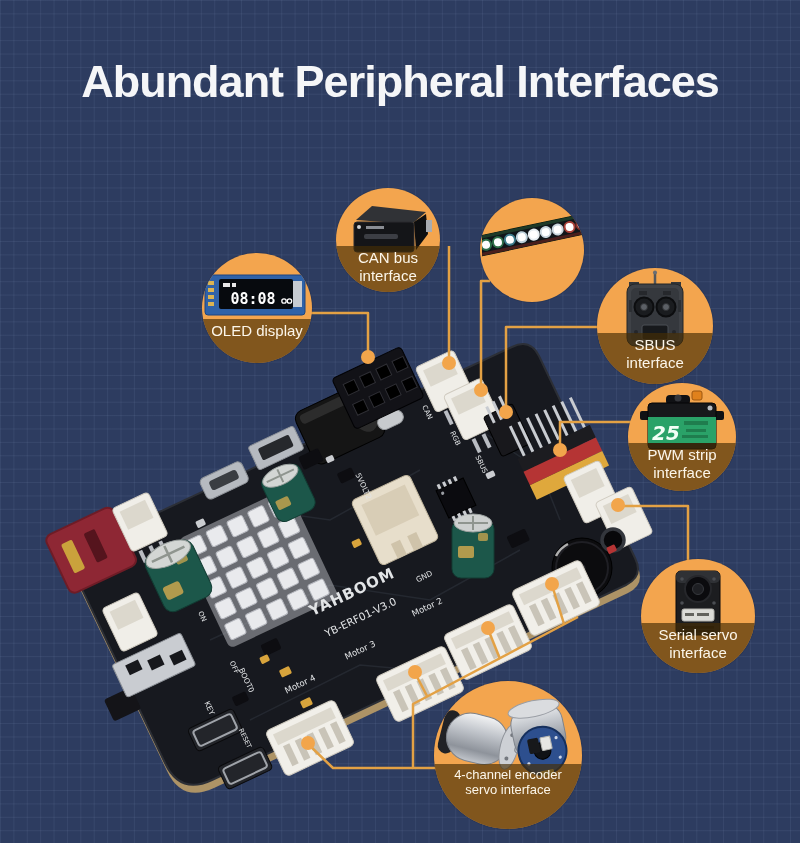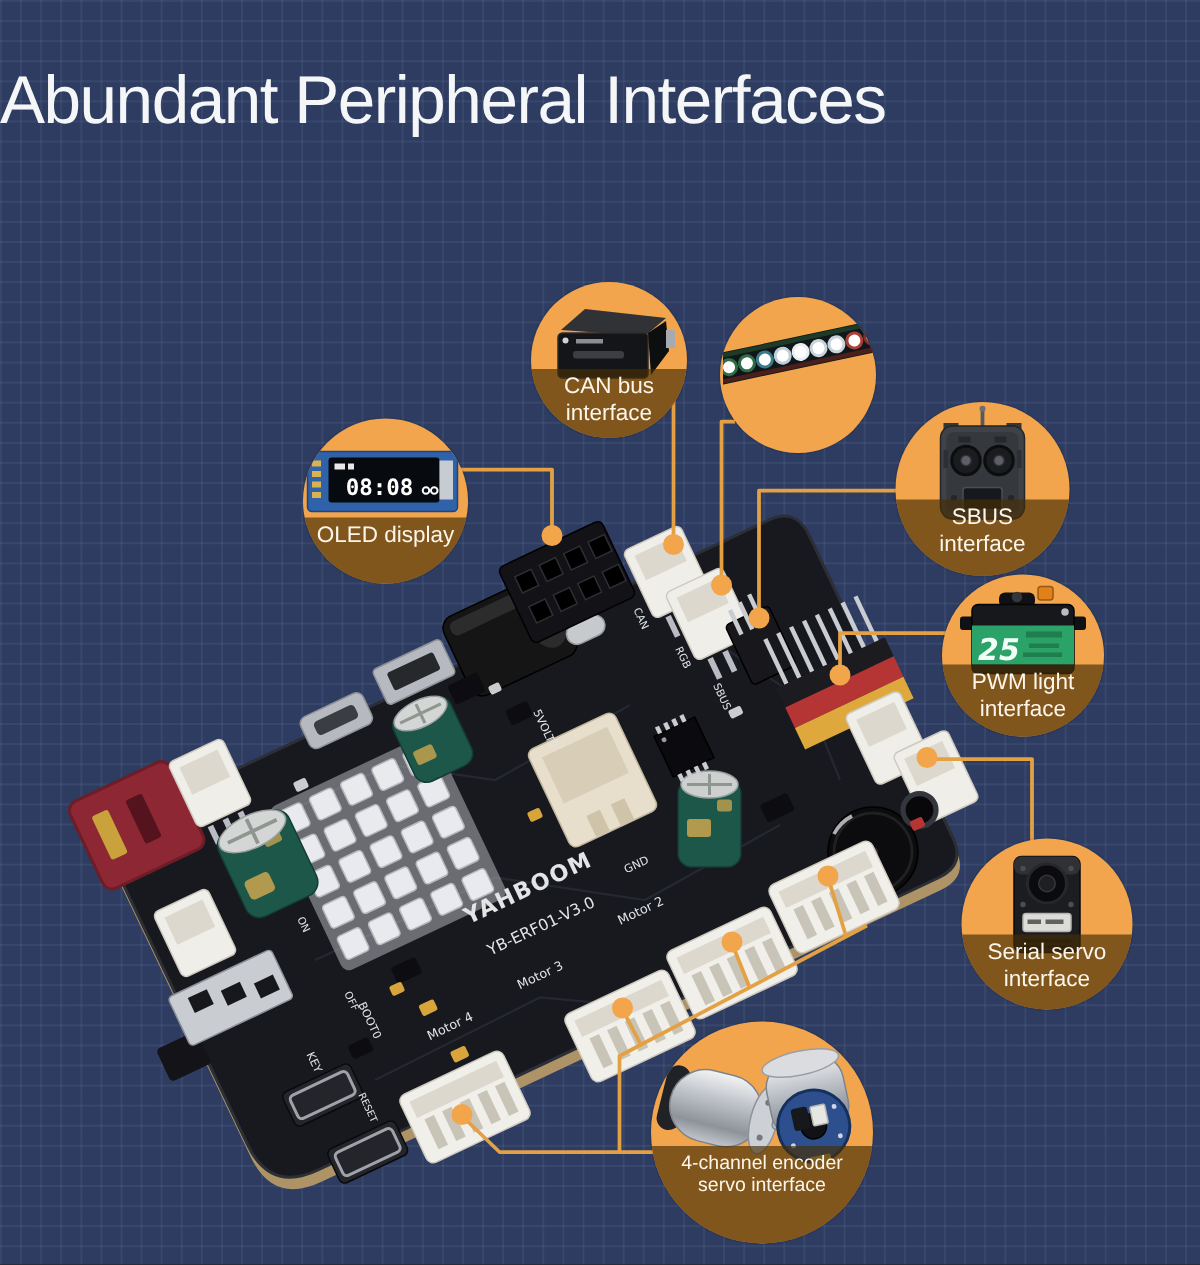--- a/index.html
+++ b/index.html
@@ -6,22 +6,22 @@
   .stage{
     position:relative;width:800px;height:843px;overflow:hidden;
     background-color:#2d3c60;
     background-image:
       linear-gradient(rgba(150,170,210,0.10) 1px, transparent 1px),
       linear-gradient(90deg, rgba(150,170,210,0.10) 1px, transparent 1px);
     background-size:13.4px 13.4px;
     font-family:"Liberation Sans","DejaVu Sans",sans-serif;
   }
   .title{
-    position:absolute;left:0;top:41px;width:100%;
-    text-align:left;color:#f5f6f8;font-size:45px;font-weight:normal;
+    position:absolute;left:0;top:56px;width:100%;
+    text-align:center;color:#f5f6f8;font-size:45px;font-weight:bold;
     letter-spacing:-1px;margin:0;
   }
   .art{position:absolute;left:0;top:0;width:800px;height:843px;}
   .callout{
     position:absolute;border-radius:50%;background:#f3a54e;overflow:hidden;
     box-shadow:0 0 0 1px rgba(0,0,0,0.08);
   }
   .ic{position:absolute;left:50%;transform:translateX(-50%);}
   .band{
     position:absolute;left:0;right:0;bottom:0;height:44%;
@@ -359,21 +359,21 @@
       <circle cx="506" cy="412" r="7"></circle>
       <circle cx="560" cy="450" r="7"></circle>
       <circle cx="618" cy="505" r="7"></circle>
       <circle cx="552" cy="584" r="7"></circle>
       <circle cx="488" cy="628" r="7"></circle>
       <circle cx="415" cy="672" r="7"></circle>
       <circle cx="308" cy="743" r="7"></circle>
     </g>
   </svg>
 
-  <div class="callout" style="left:354px;top:188px;width:104px;height:104px">
+  <div class="callout" style="left:336px;top:188px;width:104px;height:104px">
     <svg class="ic" style="top:8px" width="92" height="64" viewBox="0 0 92 64">
       <polygon points="14,24 30,10 84,16 70,28" fill="#303236"></polygon>
       <rect x="12" y="26" width="60" height="30" rx="3" fill="#141518" stroke="#2a2b2f"></rect>
       <polygon points="72,26 84,18 86,38 74,54" fill="#0d0e10"></polygon>
       <rect x="84" y="24" width="6" height="12" fill="#a7abb1"></rect>
       <rect x="22" y="38" width="34" height="5" rx="2" fill="#3c3e44"></rect>
       <rect x="24" y="30" width="18" height="3" fill="#8a8d93"></rect>
       <circle cx="17" cy="31" r="2" fill="#cfd2d6"></circle>
     </svg>
     <div class="band">
@@ -403,21 +403,21 @@
         <circle cx="76.2" cy="31" r="6" fill="#c8d4dc"></circle>
           <circle cx="76.2" cy="31" r="4" fill="#fff"></circle>
         <circle cx="88.4" cy="31" r="6" fill="#a84038"></circle>
           <circle cx="88.4" cy="31" r="4" fill="#fff"></circle>
         <circle cx="100.6" cy="31" r="6" fill="#8a2f2a"></circle>
           <circle cx="100.6" cy="31" r="4" fill="#fff"></circle>
       </g>
     </svg>
   </div>
 
-  <div class="callout" style="left:202px;top:279px;width:110px;height:110px">
+  <div class="callout" style="left:202px;top:253px;width:110px;height:110px">
     <svg class="ic" style="top:16px" width="108" height="52" viewBox="0 0 108 52">
       <rect x="2" y="6" width="100" height="40" rx="3" fill="#2f62a8" stroke="#1d4582"></rect>
       <rect x="5" y="12" width="6" height="4" fill="#d9b352"></rect>
         <rect x="5" y="19" width="6" height="4" fill="#d9b352"></rect>
       <rect x="5" y="26" width="6" height="4" fill="#d9b352"></rect>
         <rect x="5" y="33" width="6" height="4" fill="#d9b352"></rect>
       <rect x="16" y="10" width="74" height="30" rx="2" fill="#070a0e"></rect>
       <rect x="90" y="12" width="9" height="26" fill="#c7ccd2"></rect>
       <rect x="20" y="14" width="7" height="4" fill="#e8e8e8"></rect>
       <rect x="29" y="14" width="4" height="4" fill="#e8e8e8"></rect>
@@ -465,21 +465,21 @@
       <rect x="56" y="6" width="10" height="9" rx="2" fill="#e0811c" stroke="#9c5610"></rect>
       <rect x="12" y="18" width="68" height="46" rx="4" fill="#17181b" stroke="#050506"></rect>
       <rect x="12" y="32" width="68" height="26" fill="#2aa268"></rect>
       <rect x="48" y="36" width="24" height="4" fill="#1f7d4e"></rect>
       <rect x="50" y="44" width="20" height="3" fill="#1f7d4e"></rect>
       <rect x="46" y="50" width="26" height="3" fill="#1f7d4e"></rect>
       <circle cx="74" cy="23" r="2.5" fill="#b9bdc2"></circle>
       <text x="30" y="55" font-size="20" font-weight="bold" font-style="italic" fill="#f2fff6" text-anchor="middle">25</text>
     </svg>
     <div class="band">
-      <span>PWM light</span>
+      <span>PWM strip</span>
       <span>interface</span>
     </div>
   </div>
 
   <div class="callout" style="left:641px;top:559px;width:114px;height:114px">
     <svg class="ic" style="top:0px" width="62" height="84" viewBox="0 0 62 84">
       <rect x="9" y="12" width="44" height="64" rx="5" fill="#1c1d20" stroke="#09090b"></rect>
       <rect x="9" y="12" width="44" height="12" rx="5" fill="#2f3135"></rect>
       <circle cx="31" cy="30" r="13" fill="#0b0b0e" stroke="#26272b" stroke-width="2"></circle>
       <circle cx="31" cy="30" r="5.5" fill="#1e1f23" stroke="#35373c"></circle>

